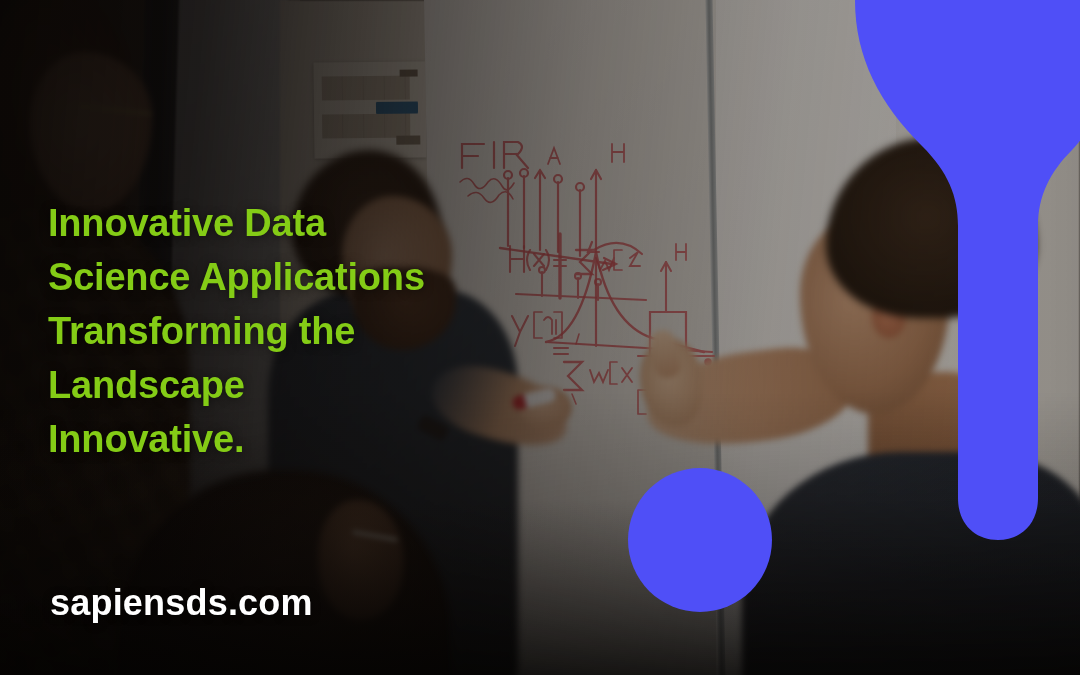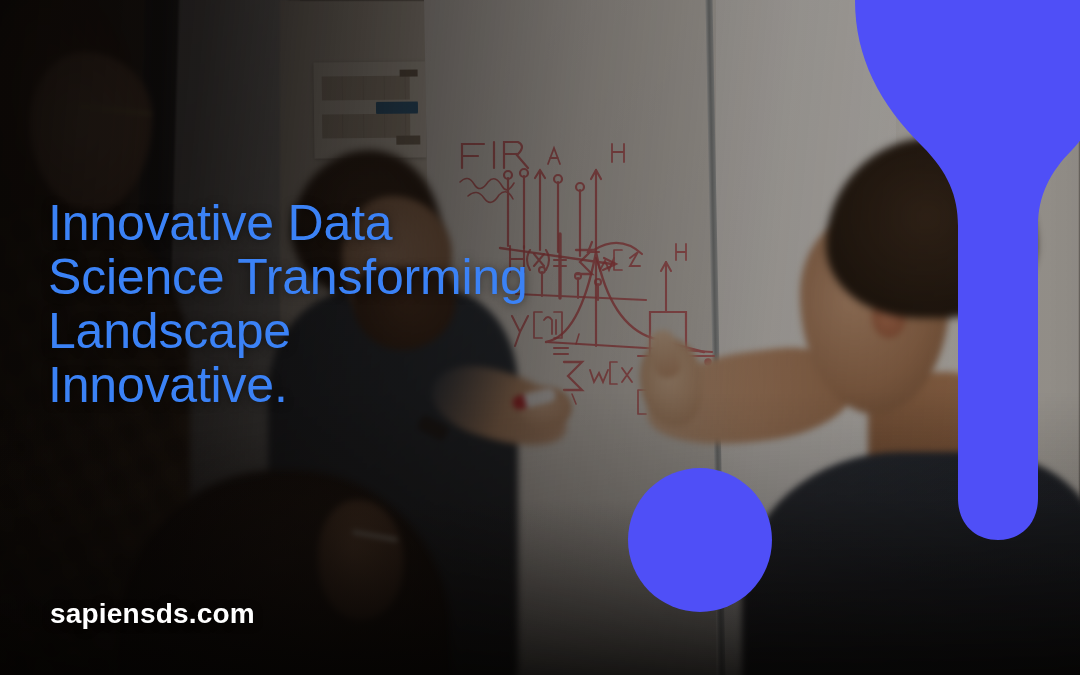--- a/index.html
+++ b/index.html
@@ -263,32 +263,32 @@
       rgba(12,8,6,0) 42%);
   }
 
   
   .blue-layer { position:absolute; inset:0; }
 
   
   .headline {
     position:absolute; left:48px; top:196px;
     width:520px;
-    color:#3b82f6;
-    font-size:50px;
-    font-weight:400;
+    color:#84cc16;
+    font-size:38px;
+    font-weight:700;
     line-height:54px;
     letter-spacing:-0.2px;
     text-shadow:0 1px 10px rgba(0,0,0,.55);
   }
   .headline span { display:block; white-space:pre; }
   .site {
-    position:absolute; left:50px; top:598px;
+    position:absolute; left:50px; top:582px;
     color:#fff;
-    font-size:28px;
+    font-size:36px;
     font-weight:700;
     letter-spacing:.2px;
     text-shadow:0 1px 8px rgba(0,0,0,.6);
   }
 </style>
 </head>
 <body>
 
 <div id="banner">
 
@@ -444,20 +444,21 @@
              C1021 540 1038 524 1038 498
              L1038 226
              C1038 196 1050 172 1072 150
              C1100 122 1120 60 1120 0
              Z"></path>
     <circle cx="700" cy="540" r="72" fill="#4f4ff7"></circle>
   </svg>
 
   <div class="headline">
     <span>Innovative Data</span>
-    <span>Science Transforming</span>
+    <span>Science Applications</span>
+    <span>Transforming the</span>
     <span>Landscape</span>
     <span>Innovative.</span>
   </div>
 
   <div class="site">sapiensds.com</div>
 
 </div>
 
 </body></html>

